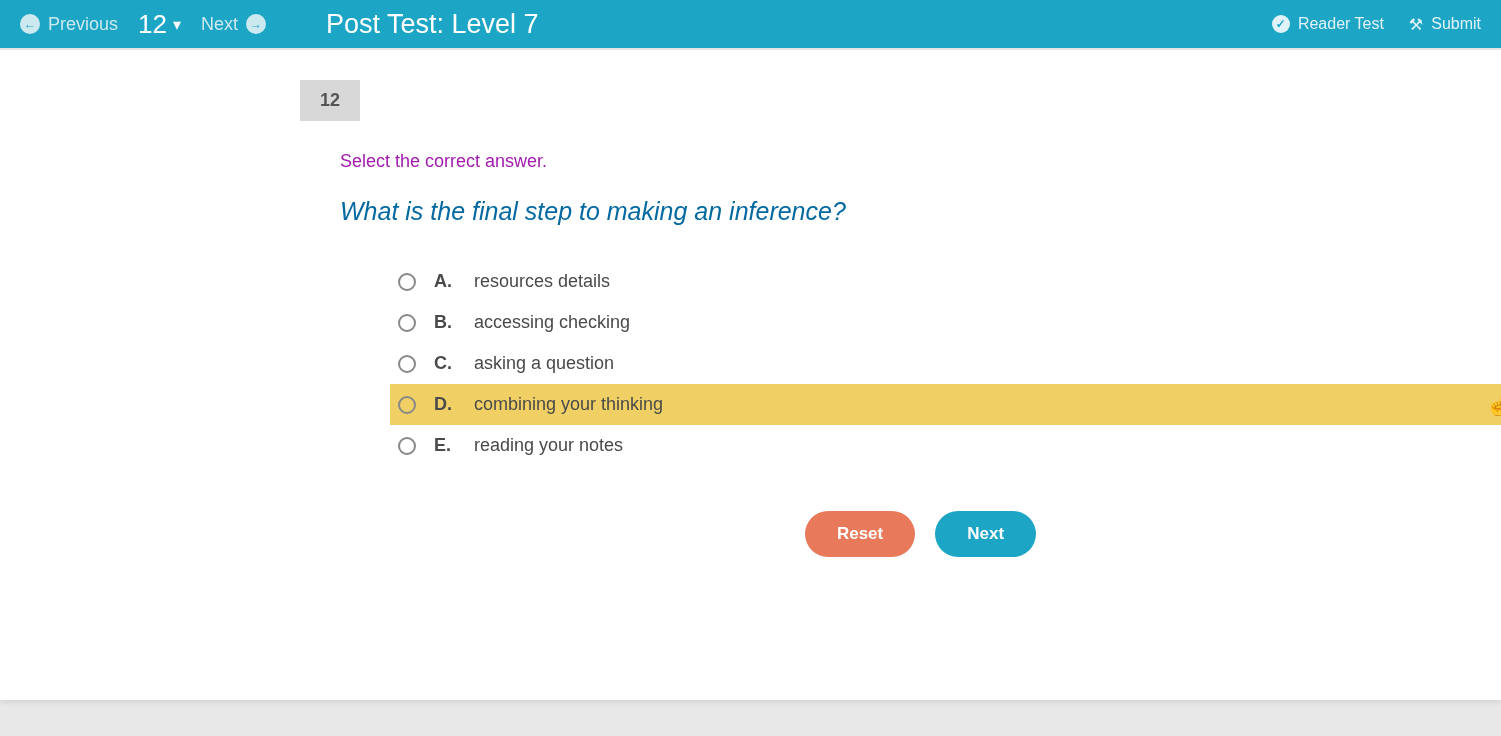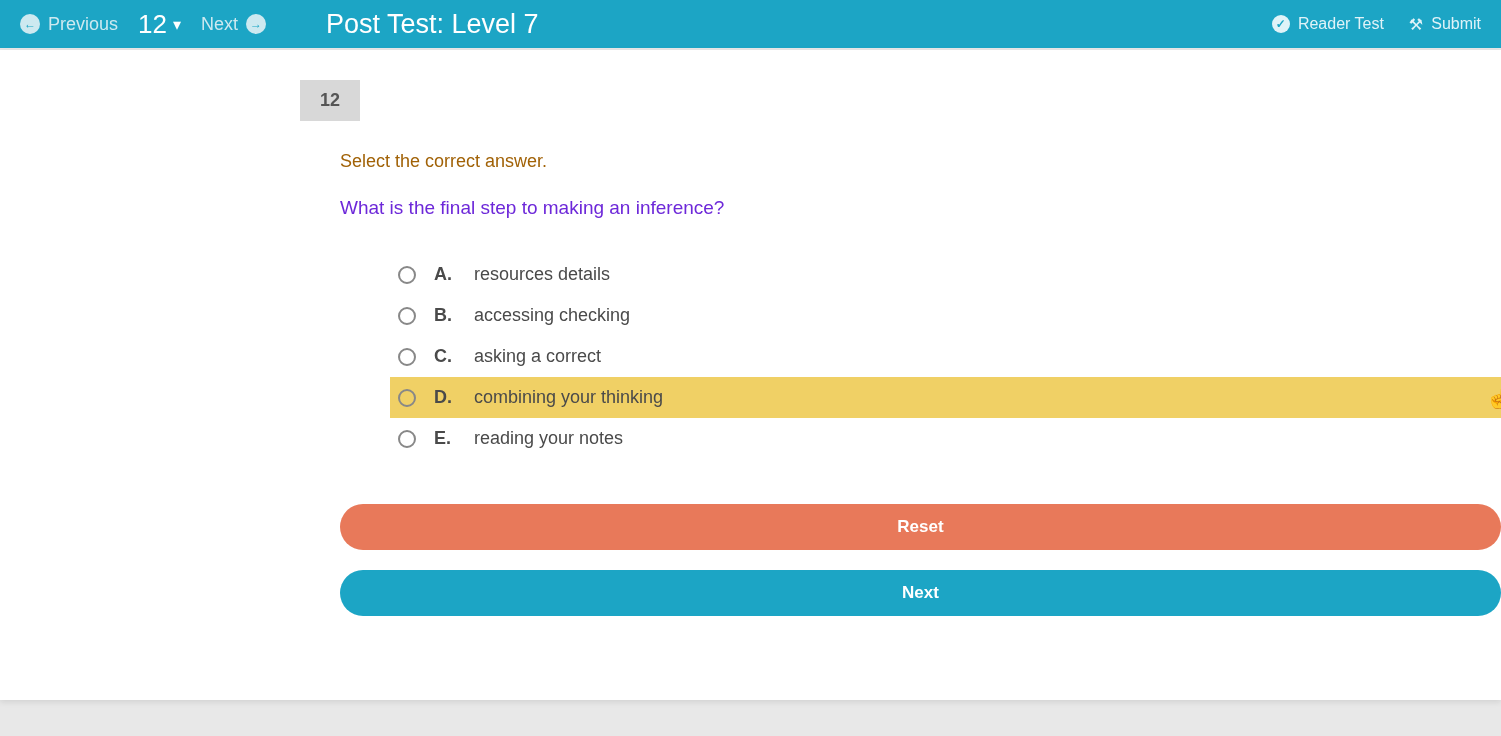--- a/index.html
+++ b/index.html
@@ -106,28 +106,29 @@
       margin-top: 30px;
       font-size: 18px;
       color: #555;
       font-weight: bold;
     }
     .question-body {
       margin-left: 340px;
       margin-top: 30px;
     }
     .instruction {
-      color: #a16207;
+      color: #a21caf;
       font-size: 18px;
       margin-bottom: 25px;
     }
     .question-text {
-      color: #6d28d9;
-      font-size: 19px;
+      color: #0369a1;
+      font-size: 25px;
       margin-bottom: 35px;
+      font-style: italic;
     }
     .options {
       margin-left: 50px;
     }
     .option-row {
       display: flex;
       align-items: center;
       padding: 10px 0 10px 8px;
       font-size: 18px;
       color: #4a4a4a;
@@ -155,21 +156,20 @@
       position: absolute;
       right: 50px;
       font-size: 20px;
       color: #888;
     }
     .button-row {
       display: flex;
       justify-content: center;
       gap: 20px;
       margin-top: 45px;
-      flex-direction: column;
     }
     .btn {
       padding: 13px 32px;
       border-radius: 28px;
       border: none;
       font-size: 17px;
       font-weight: bold;
       color: #fff;
       cursor: pointer;
     }
@@ -223,21 +223,21 @@
           <span>resources details</span>
         </div>
         <div class="option-row">
           <span class="radio"></span>
           <span class="letter">B.</span>
           <span>accessing checking</span>
         </div>
         <div class="option-row">
           <span class="radio"></span>
           <span class="letter">C.</span>
-          <span>asking a correct</span>
+          <span>asking a question</span>
         </div>
         <div class="option-row highlighted">
           <span class="radio"></span>
           <span class="letter">D.</span>
           <span>combining your thinking</span>
           <span class="cursor-hand">☝</span>
         </div>
         <div class="option-row">
           <span class="radio"></span>
           <span class="letter">E.</span>

